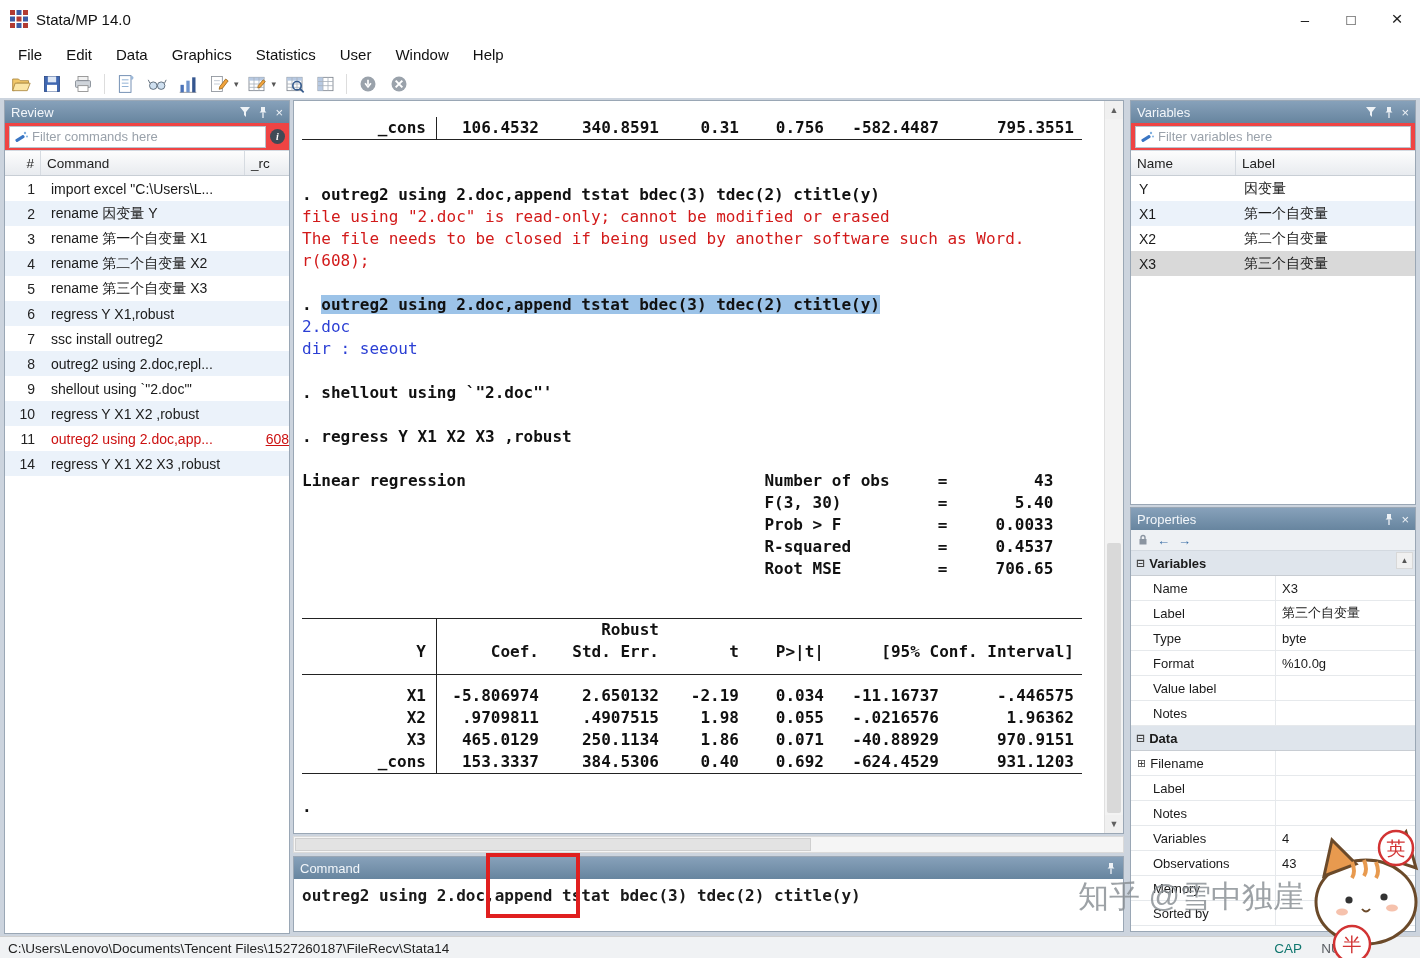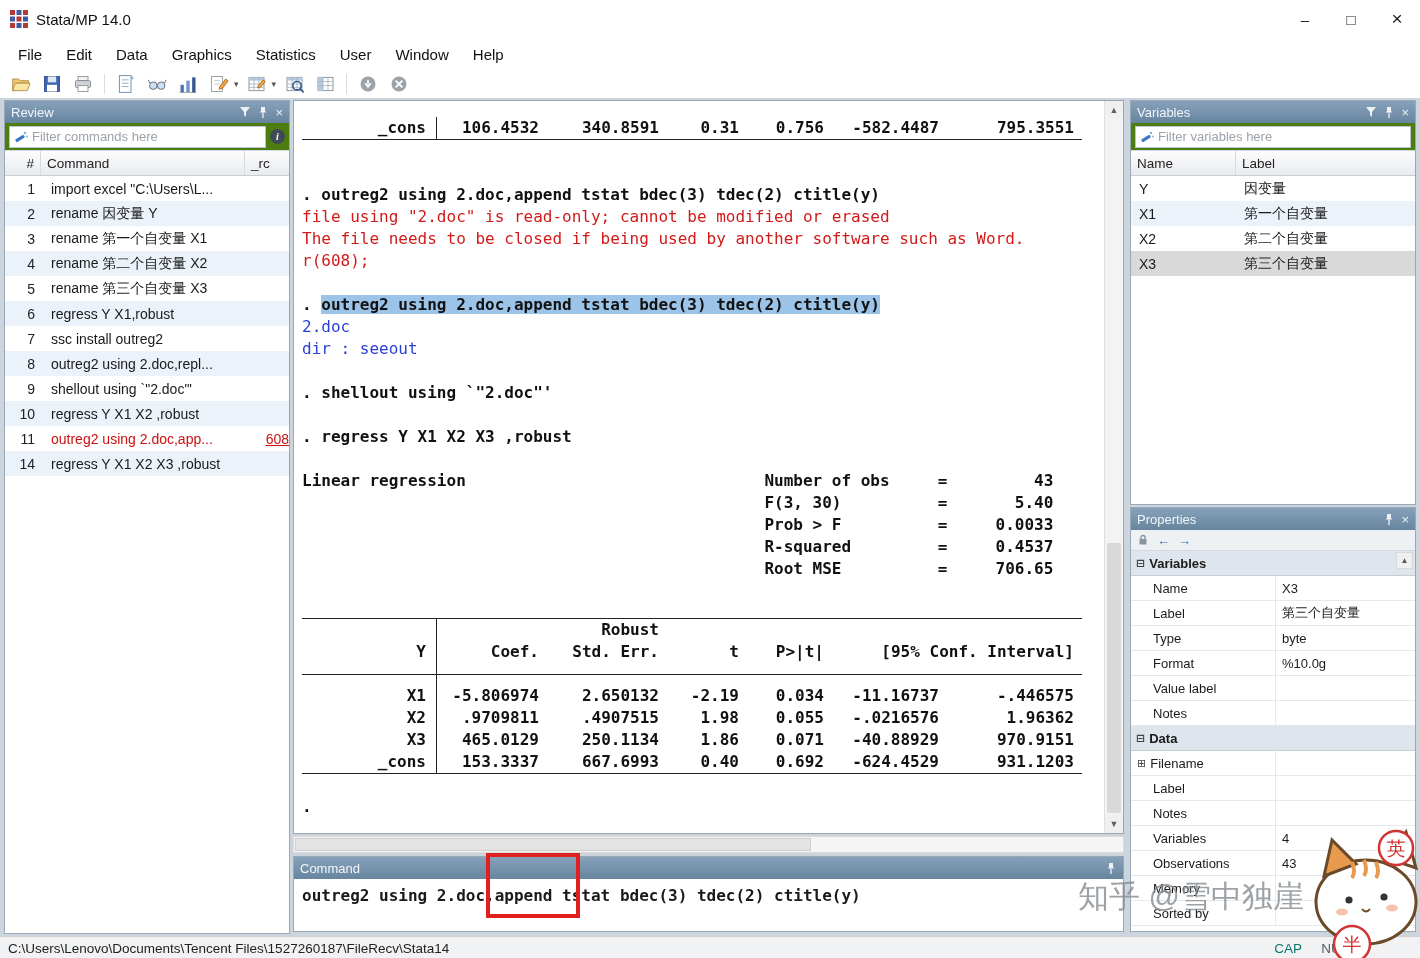--- a/index.html
+++ b/index.html
@@ -22,21 +22,21 @@
   
   .workspace{position:absolute;left:0;top:98px;right:0;height:838px;background:#ccd4de;}
   .panel{position:absolute;background:#fff;border:1px solid #9aa7b5;box-sizing:border-box;}
   .panel-header{height:22px;background:linear-gradient(#87a1ba,#67859f);color:#f2f6fa;font-size:13px;
      display:flex;align-items:center;padding:0 6px;}
   .ph-icons{margin-left:auto;display:flex;align-items:center;gap:6px;}
   .ph-x{color:#eef2f6;font-size:13px;line-height:1;}
 
   
   #review-panel{left:4px;top:2px;width:286px;height:834px;}
-  .filter-row{height:27px;background:#4d7c0f;display:flex;align-items:center;padding:0 4px;border-bottom:1px solid #d3d9e0;}
+  .filter-row{height:27px;background:#ef4444;display:flex;align-items:center;padding:0 4px;border-bottom:1px solid #d3d9e0;}
   .filter-box{flex:1;height:20px;background:#fff;border:1px solid #b9c3cd;display:flex;align-items:center;padding:0 4px;gap:4px;}
   .filter-ph{color:#9aa2ab;font-size:13px;white-space:nowrap;overflow:hidden;}
   .info-dot{width:15px;height:15px;border-radius:50%;background:#3f4a56;color:#fff;font:italic bold 10px "Liberation Serif",serif;
      display:flex;align-items:center;justify-content:center;margin-left:4px;flex:0 0 auto;}
   .grid-colhead{height:24px;display:flex;background:linear-gradient(#fdfdfd,#e8ebef);border-bottom:1px solid #c8ced5;font-size:13.5px;color:#222;}
   .gc-cell{display:flex;align-items:center;padding:0 6px;border-right:1px solid #d6dbe1;box-sizing:border-box;}
   .rv-row{height:25px;display:flex;align-items:center;font-size:14px;}
   .rv-row:nth-child(even){background:#ebf2fa;}
   .rv-num{width:30px;text-align:right;padding-right:6px;flex:0 0 auto;color:#222;}
   .rv-cmd{flex:1;padding-left:10px;white-space:nowrap;overflow:hidden;}
@@ -407,21 +407,21 @@
             <span class="cc c1">465.0129</span>
             <span class="cc c2">250.1134</span>
             <span class="cc c3">1.86</span>
             <span class="cc c4">0.071</span>
             <span class="cc c5">-40.88929</span>
             <span class="cc c6">970.9151</span>
           </div>
           <div class="ct-row">
             <span class="ct-name">_cons</span>
             <span class="cc c1">153.3337</span>
-            <span class="cc c2">667.6993</span>
+            <span class="cc c2">384.5306</span>
             <span class="cc c3">0.40</span>
             <span class="cc c4">0.692</span>
             <span class="cc c5">-624.4529</span>
             <span class="cc c6">931.1203</span>
           </div>
         </div>
         <div class="out-line blank">&nbsp;</div>
         <div class="out-line cmd">.</div>
       </div>
     <div class="vscroll">

